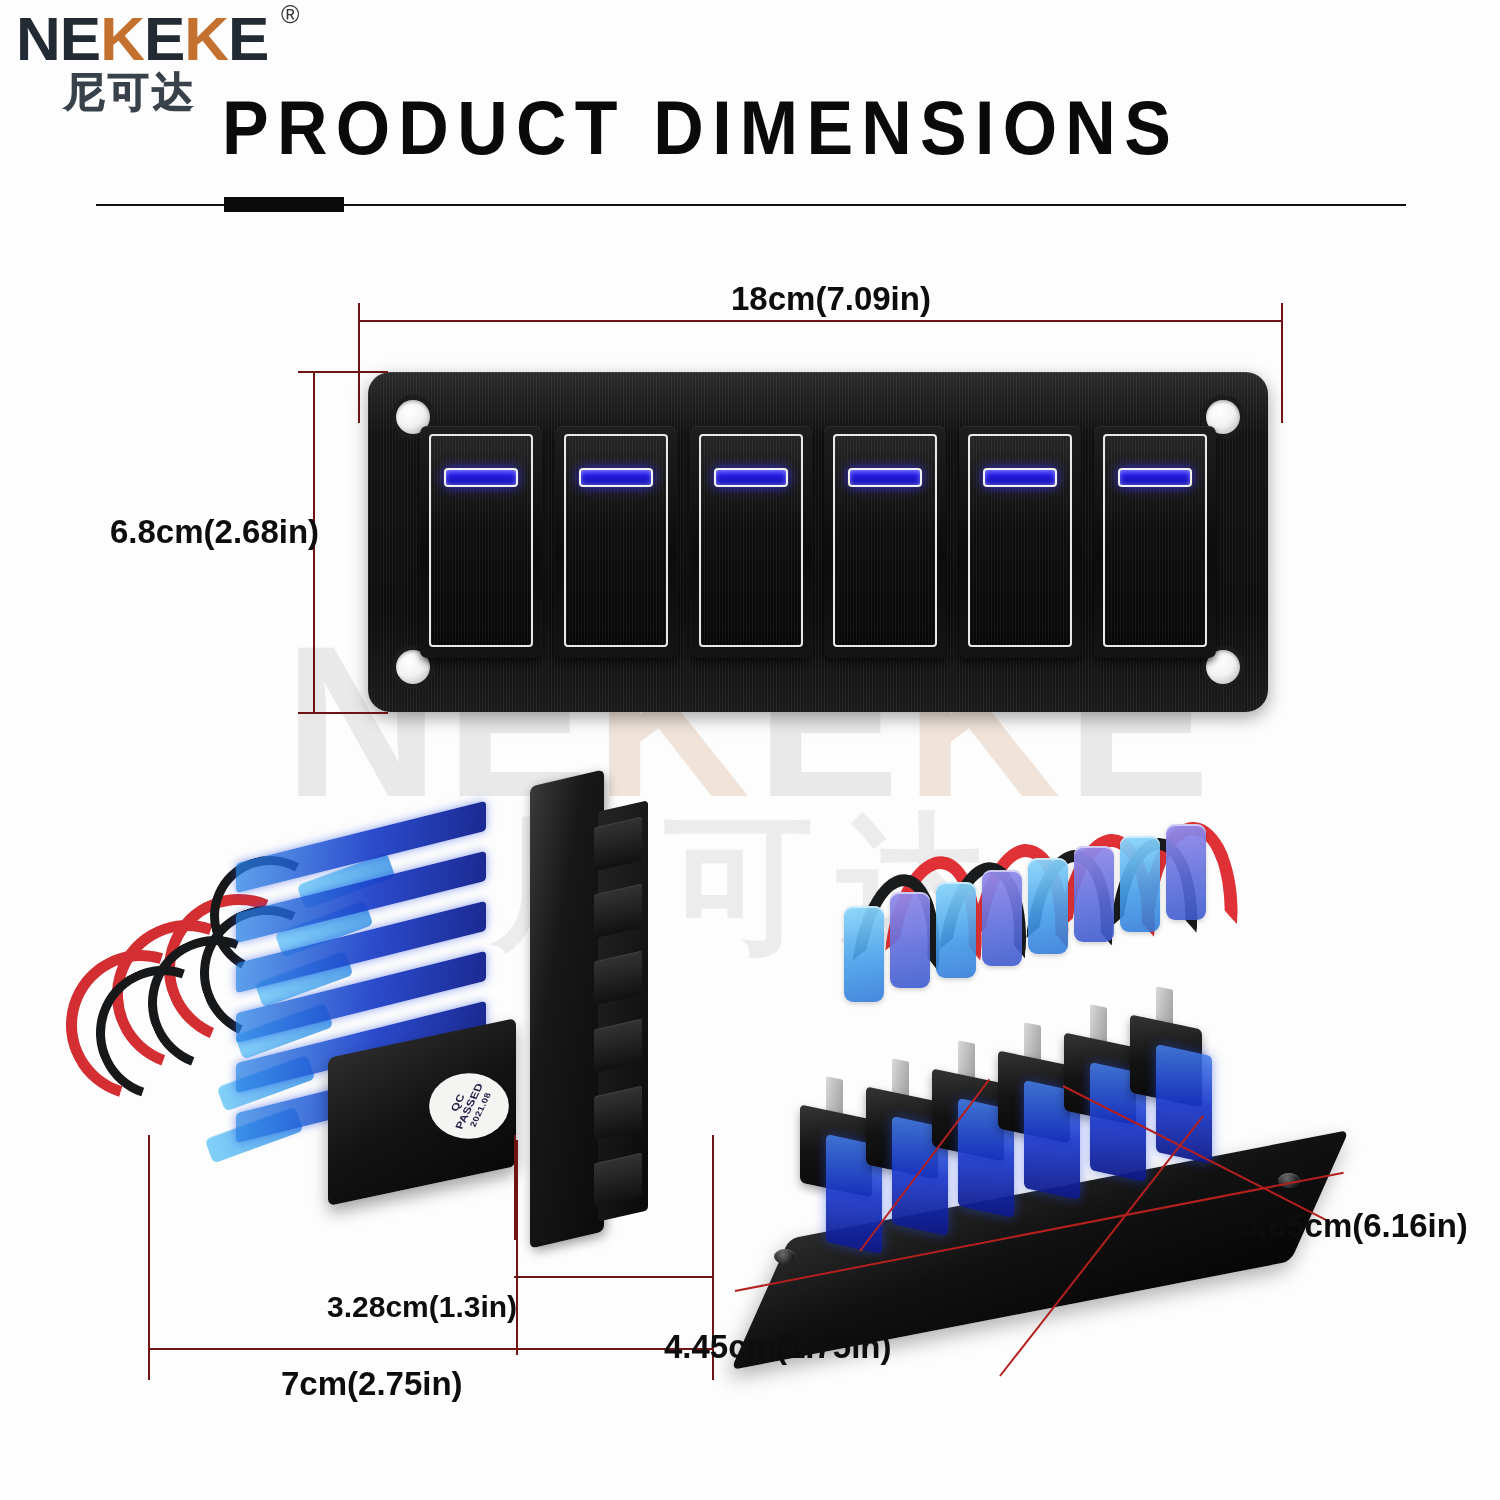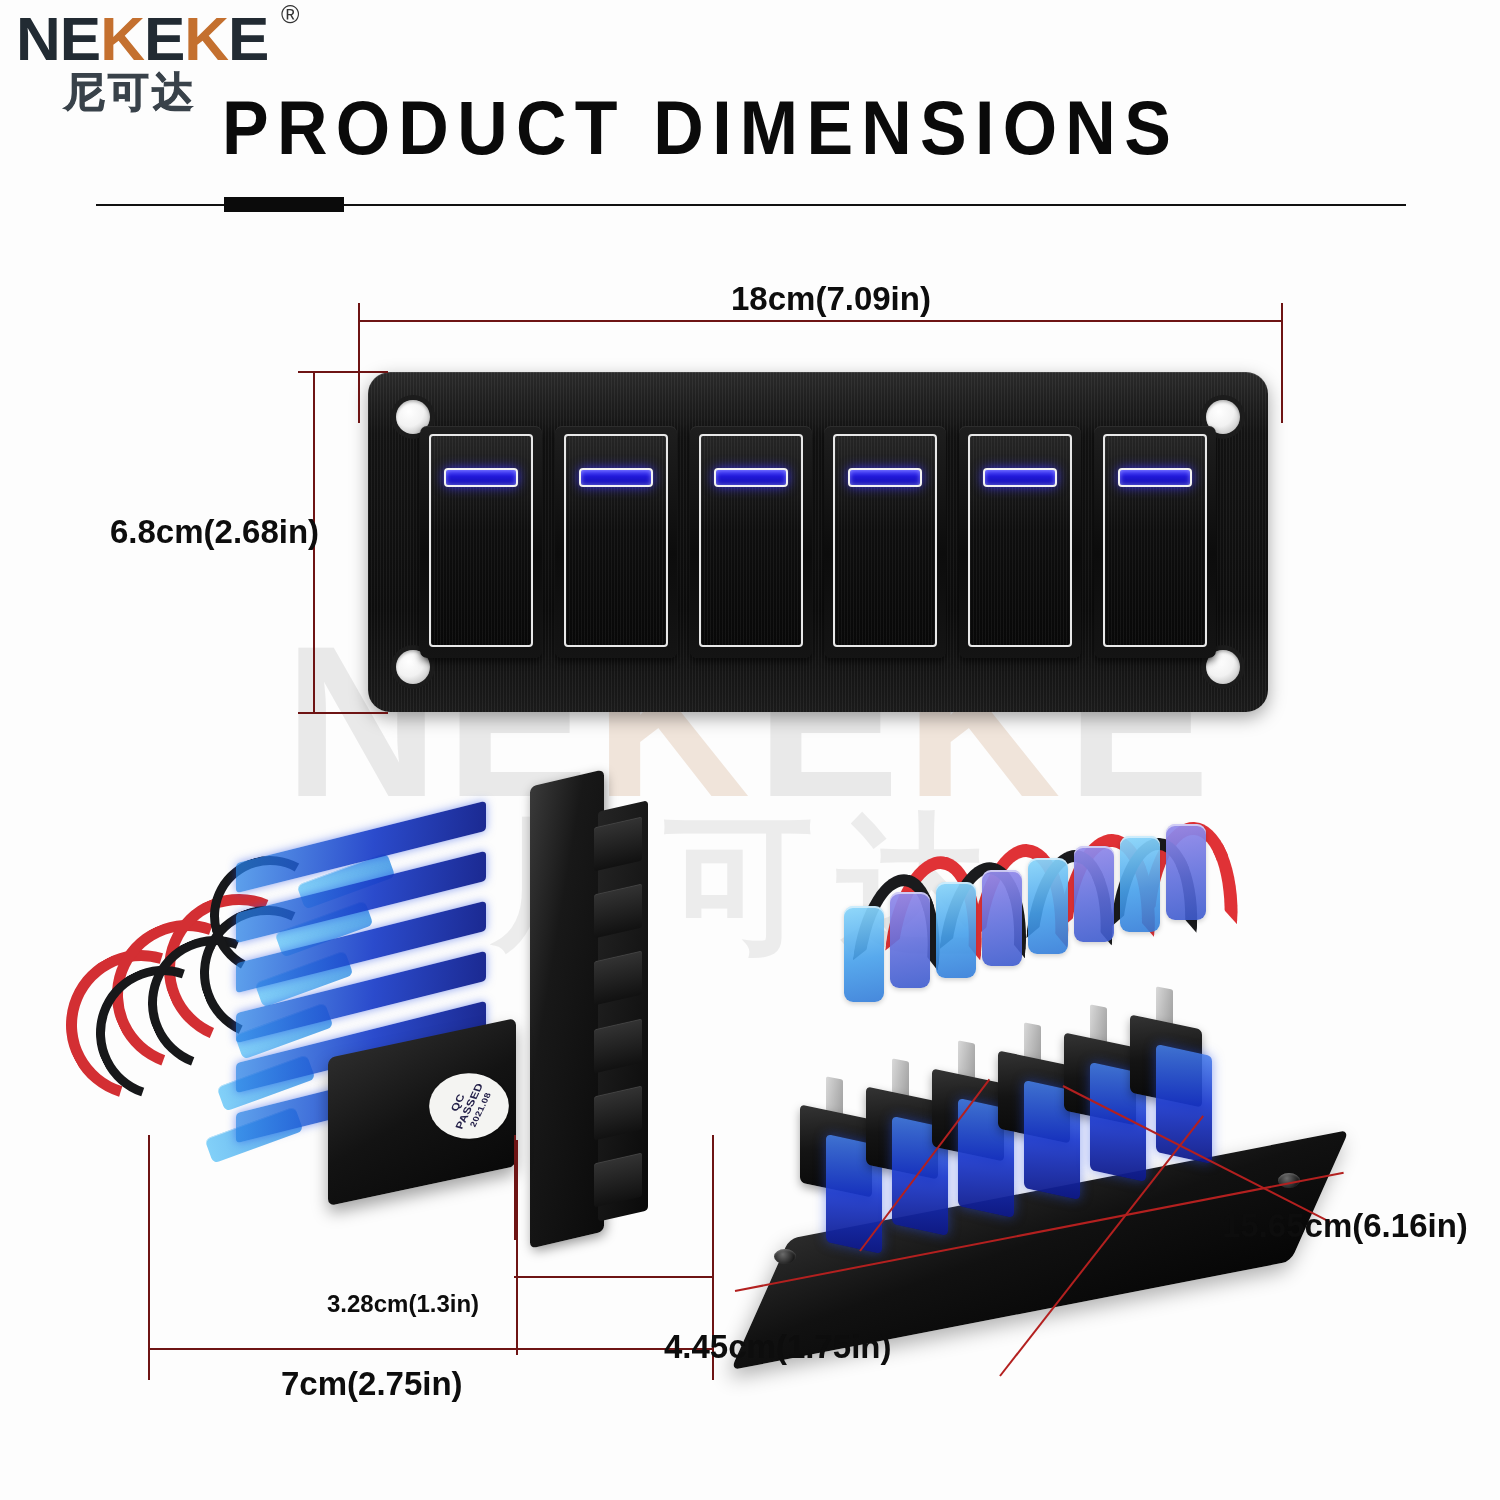--- a/index.html
+++ b/index.html
@@ -91,21 +91,21 @@
   .rule-wrap { position: absolute; left: 96px; top: 197px; width: 1310px; height: 16px; }
   .rule-line { position: absolute; left: 0; top: 7px; width: 100%; height: 2px; background: #111; }
   .rule-bar  { position: absolute; left: 128px; top: 0; width: 120px; height: 15px; background: #0b0b0b; }
 
   
   .dim-h { position: absolute; height: 2px; background: #6e1414; z-index: 5; }
   .dim-v { position: absolute; width: 2px; background: #6e1414; z-index: 5; }
   .dim-d { position: absolute; height: 2px; background: #b3201f; z-index: 5; transform-origin: left center; }
   .dim-label {
     position: absolute;
-    font-size: 24px;
+    font-size: 30px;
     font-weight: 700;
     color: #0d0d0d;
     white-space: nowrap;
     z-index: 7;
   }
   .dim-label.big { font-size: 33px; }
 
   
   .panel-front {
     position: absolute;

